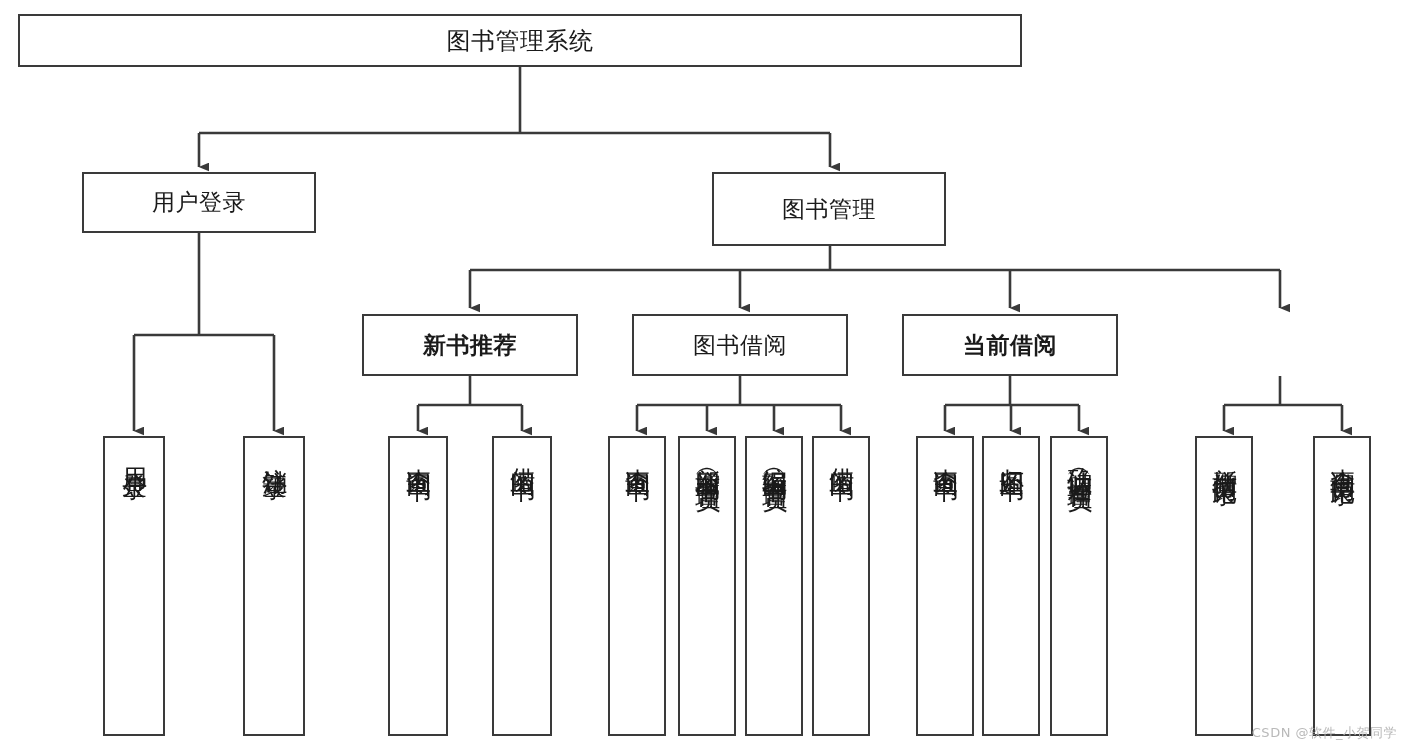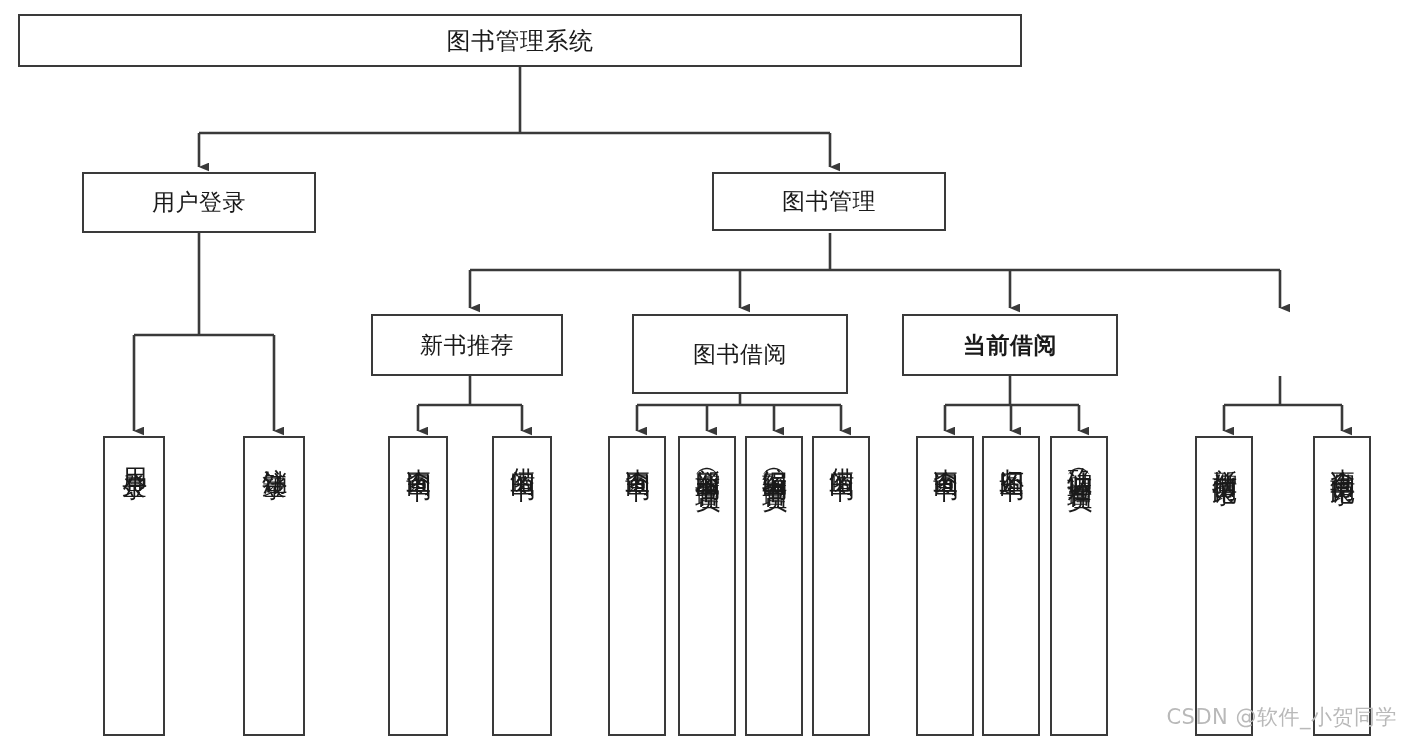--- a/index.html
+++ b/index.html
@@ -50,22 +50,22 @@
     writing-mode:vertical-rl;
     text-orientation:upright;
     font-size:25px;
     line-height:1.05;
     letter-spacing:3px;
     white-space:normal;
     max-height:278px;
   }
   #watermark{
     position:absolute;
-    right:8px;bottom:16px;
-    font-size:21px;
+    right:8px;bottom:5px;
+    font-size:13px;
     color:#b9b9b9;
     letter-spacing:0.5px;
     z-index:5;
     white-space:nowrap;
     user-select:none;
   }
 </style>
 </head>
 <body>
 
@@ -124,28 +124,28 @@
     </g>
   </svg>
 
   <div class="node horiz root" style="left:18px;top:14px;width:1004px;height:53px;">
     <span class="node-label">图书管理系统</span>
   </div>
 
   <div class="node horiz" style="left:82px;top:172px;width:234px;height:61px;">
     <span class="node-label">用户登录</span>
   </div>
-  <div class="node horiz" style="left:712px;top:172px;width:234px;height:59px;">
+  <div class="node horiz" style="left:712px;top:172px;width:234px;height:74px;">
     <span class="node-label">图书管理</span>
   </div>
 
-  <div class="node horiz" style="left:371px;top:314px;width:192px;height:62px;">
+  <div class="node horiz" style="left:362px;top:314px;width:216px;height:62px;font-weight:bold;">
     <span class="node-label">新书推荐</span>
   </div>
-  <div class="node horiz" style="left:632px;top:314px;width:216px;height:80px;">
+  <div class="node horiz" style="left:632px;top:314px;width:216px;height:62px;">
     <span class="node-label">图书借阅</span>
   </div>
   <div class="node horiz" style="left:902px;top:314px;width:216px;height:62px;font-weight:bold;">
     <span class="node-label">当前借阅</span>
   </div>
 
   <div class="node leaf" style="left:103px;top:436px;width:62px;height:300px;">
     <span class="node-label">用户登录</span>
   </div>
   <div class="node leaf" style="left:243px;top:436px;width:62px;height:300px;">

